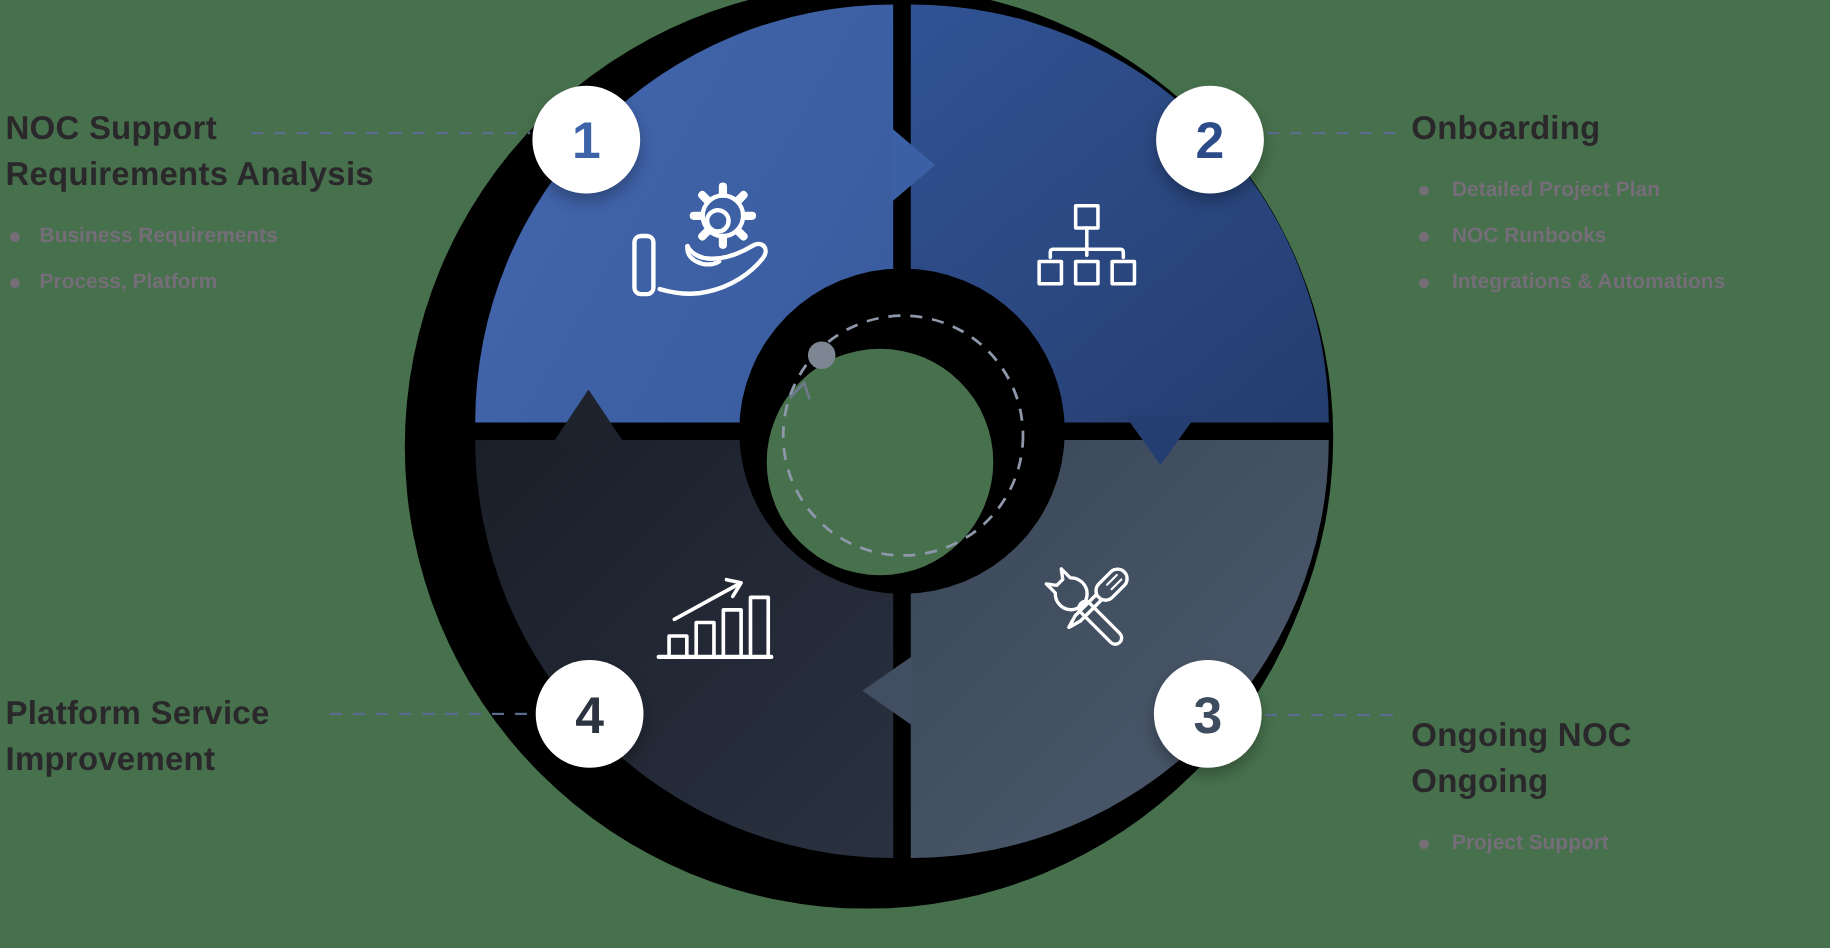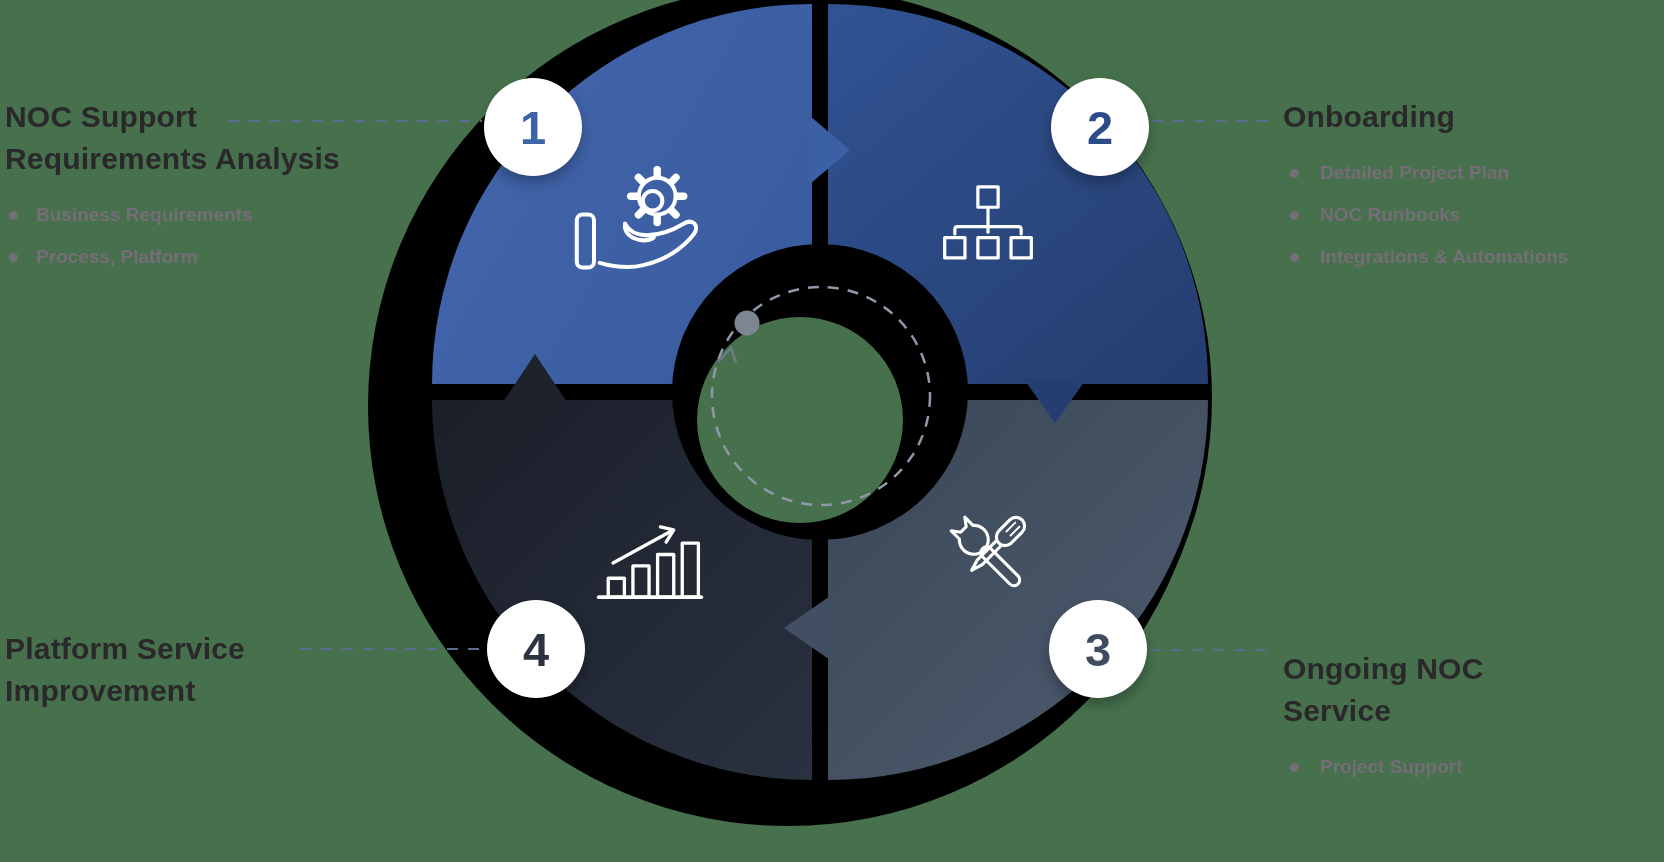--- a/index.html
+++ b/index.html
@@ -214,20 +214,20 @@
   <div class="panel p-bl">
     <h2>
       <span>Platform Service</span><br>
       <span>Improvement</span>
     </h2>
   </div>
 
   <div class="panel p-br">
     <h2>
       <span>Ongoing NOC</span><br>
-      <span>Service</span>
+      <span>Ongoing</span>
     </h2>
     <ul>
       <li><span class="dot"></span><span>Project Support</span></li>
     </ul>
   </div>
 
 </div>
 
 </body></html>

